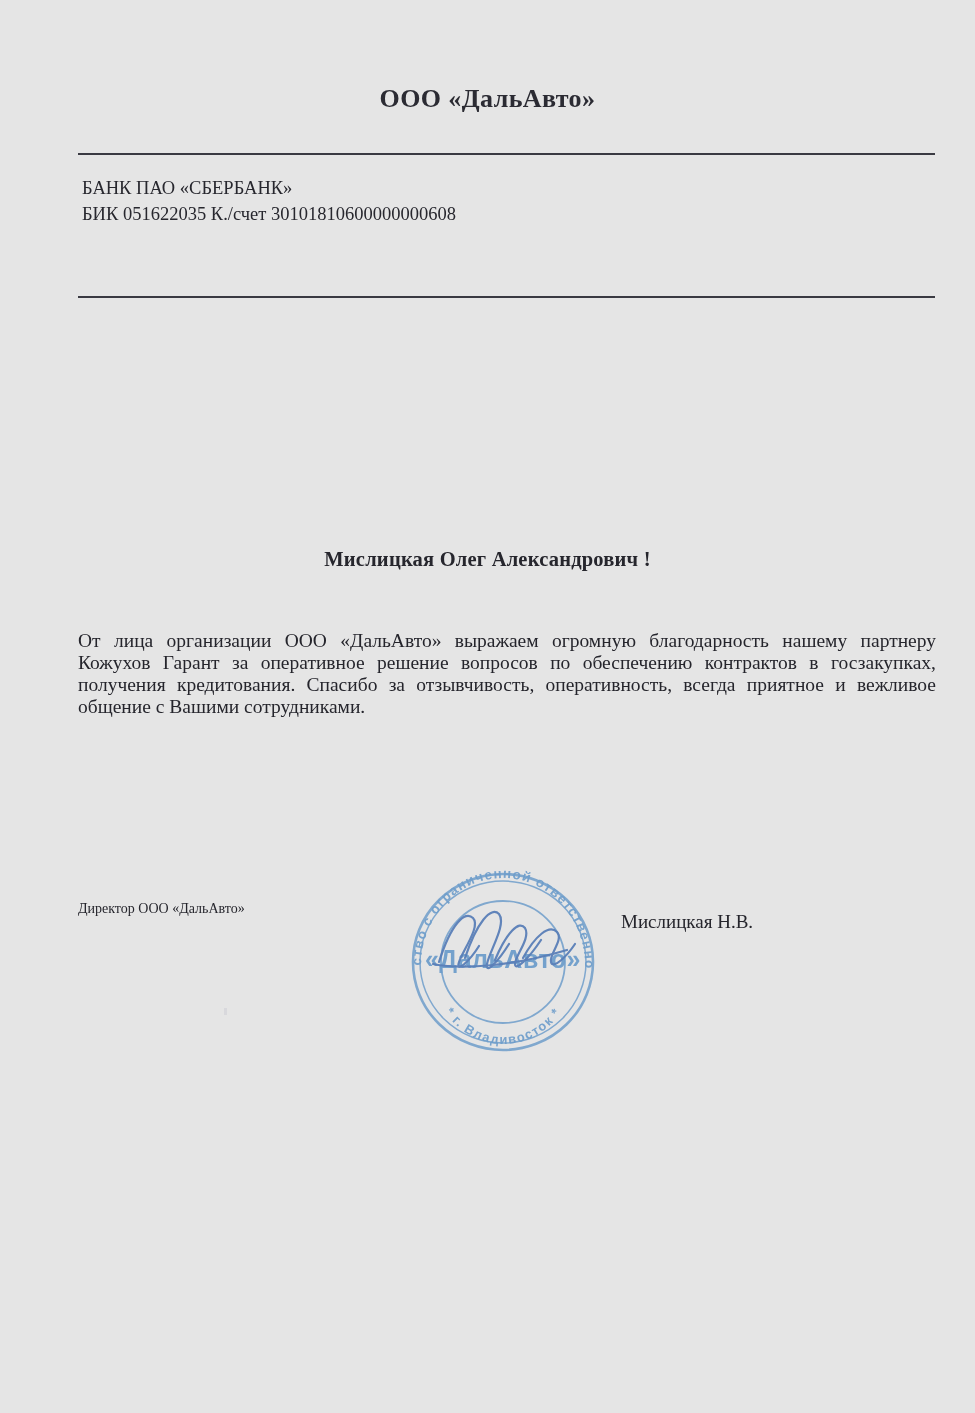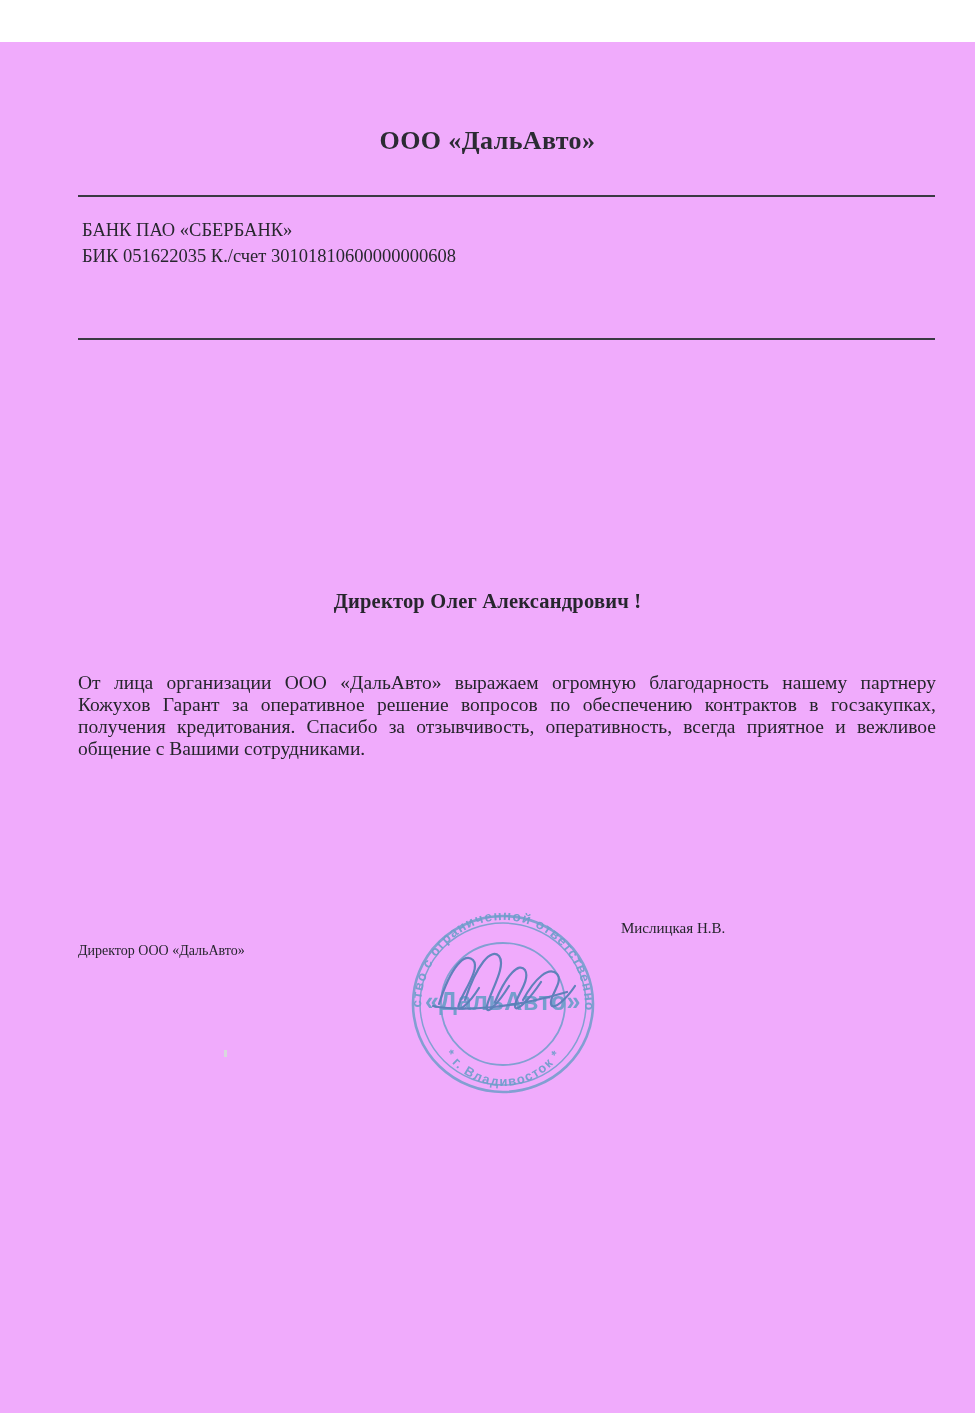--- a/index.html
+++ b/index.html
@@ -14,22 +14,21 @@
     position: relative;
     overflow: hidden;
     font-family: "Liberation Serif", "DejaVu Serif", serif;
     color: #1d1d1f;
     -webkit-font-smoothing: antialiased;
   }
 
   .page {
     position: absolute;
     inset: 0;
-    background: #f0abfc;
-    margin-top: 42px;
+    background: #e5e5e5;
   }
 
   
   .company-title {
     position: absolute;
     left: 0;
     top: 84px;
     width: 975px;
     text-align: center;
     font-size: 26px;
@@ -91,22 +90,22 @@
     position: absolute;
     left: 78px;
     top: 901px;
     font-size: 14px;
     color: #25252c;
     white-space: nowrap;
   }
   .sig-name {
     position: absolute;
     left: 621px;
-    top: 878px;
-    font-size: 15px;
+    top: 911px;
+    font-size: 19px;
     color: #25252c;
     white-space: nowrap;
   }
 
   
   .stamp {
     position: absolute;
     left: 403px;
     top: 866px;
     width: 200px;
@@ -133,21 +132,21 @@
 
   <div class="rule rule-top"></div>
 
   <div class="requisites">
     <div>БАНК ПАО «СБЕРБАНК»</div>
     <div>БИК 051622035 К./счет 30101810600000000608</div>
   </div>
 
   <div class="rule rule-bottom"></div>
 
-  <div class="salutation">Директор Олег Александрович !</div>
+  <div class="salutation">Мислицкая Олег Александрович !</div>
 
   <div class="body-text">От лица организации ООО «ДальАвто» выражаем огромную благодарность нашему партнеру Кожухов Гарант за оперативное решение вопросов по обеспечению контрактов в госзакупках, получения кредитования. Спасибо за отзывчивость, оперативность, всегда приятное и вежливое общение с Вашими сотрудниками.</div>
 
   <div class="sig-role">Директор ООО «ДальАвто»</div>
 
   <div class="sig-name">Мислицкая Н.В.</div>
 
   <div class="stamp">
     <svg viewBox="0 0 200 190" xmlns="http://www.w3.org/2000/svg">
       <defs>

